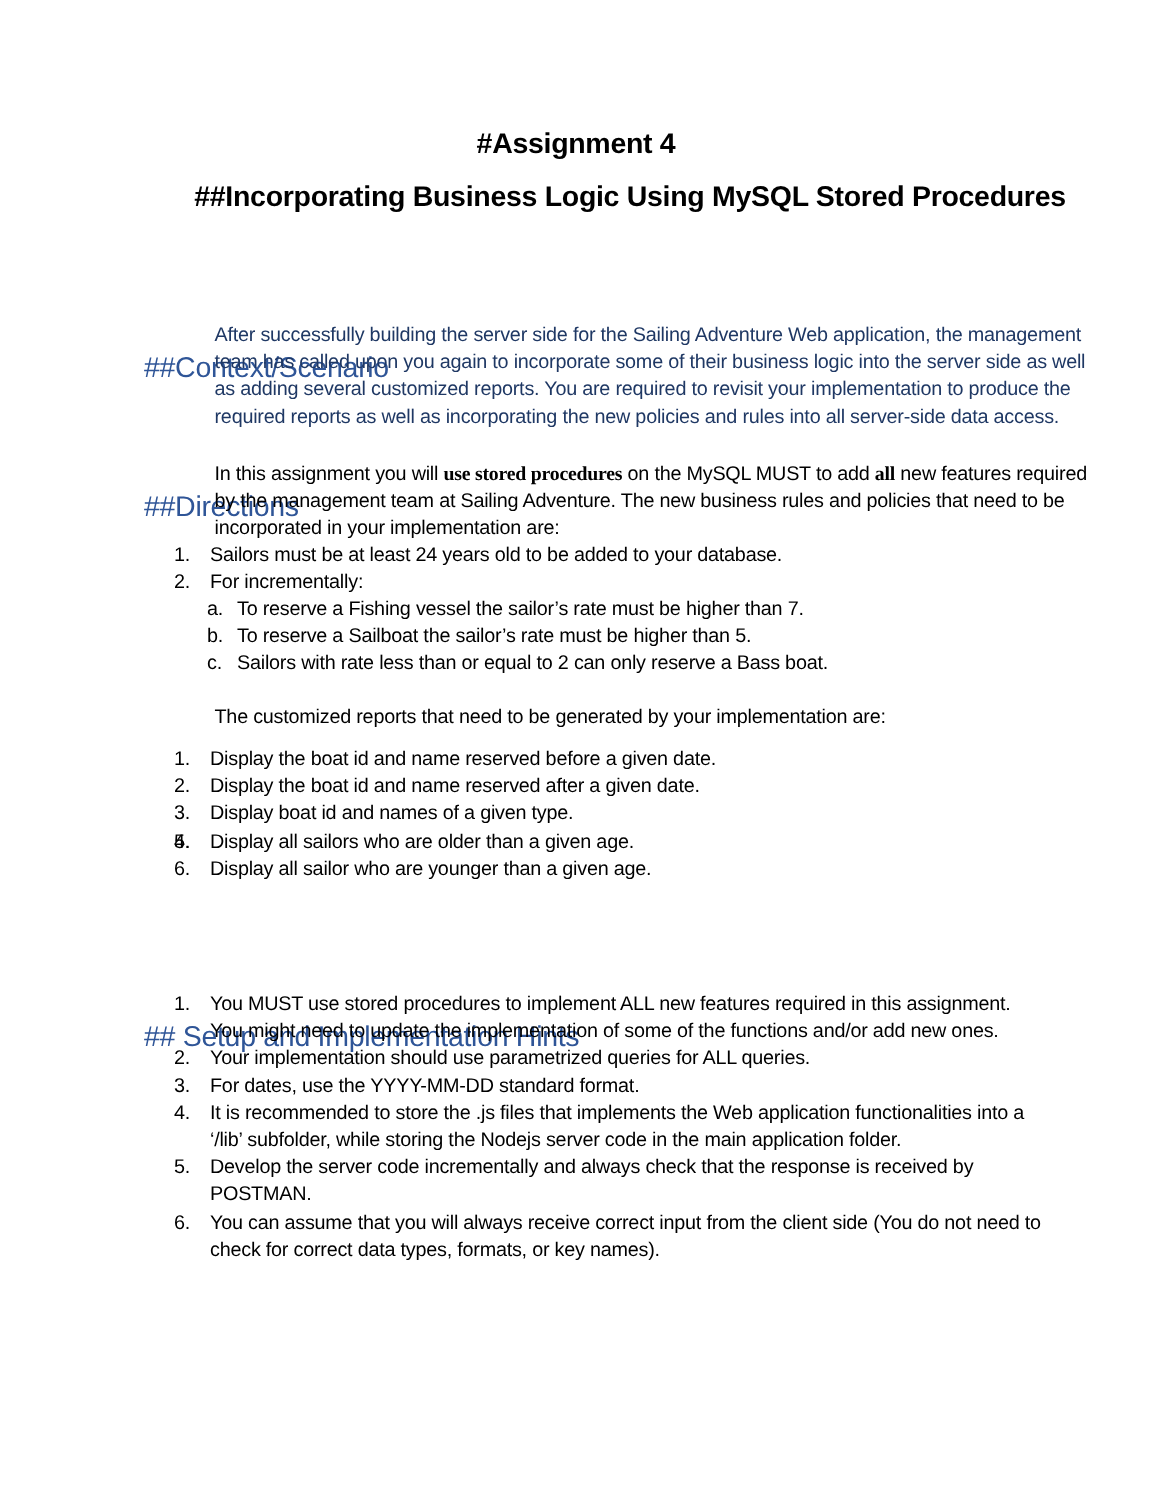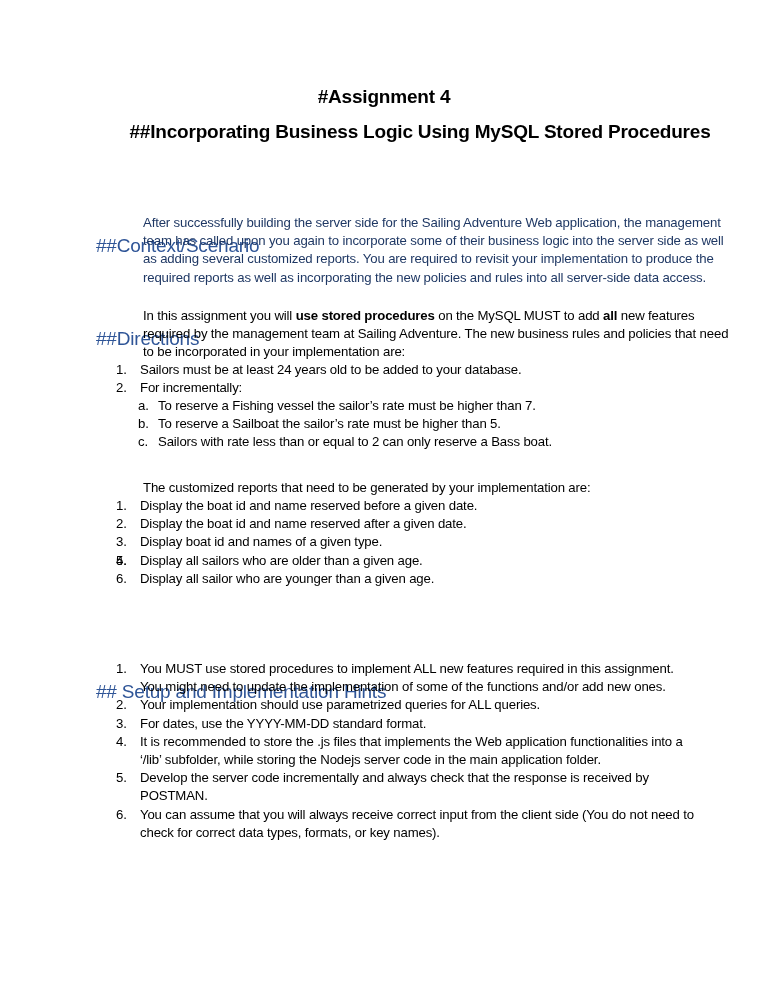--- a/index.html
+++ b/index.html
@@ -15,21 +15,21 @@
   .para { position:absolute; left:96px; width:590px; font-size:13.2px;
           line-height:18.2px; letter-spacing:-0.15px;margin-left:47px; }
   .ctx { color:#1F3864; }
   .list { position:absolute; left:96px; width:600px; font-size:13.2px;
           line-height:18.2px; margin:0; padding:0; list-style:none; letter-spacing:-0.15px; }
   .list li { position:relative; padding-left:44px; }
   .list li .num { position:absolute; left:20px; top:0; }
   .sub { margin:0; padding:0; list-style:none; }
   .sub li { padding-left:62px; }
   .sub li .num { left:42px; }
-  b { font-weight:bold; }
+  b { font-weight:bold;font-family:Liberation Serif, serif; }
 </style>
 </head>
 <body>
 
 <div class="page">
 
   <div class="title t1">#Assignment 4</div>
   <div class="title t2">##Incorporating Business Logic Using MySQL Stored Procedures</div>
 
   <div class="h2" style="top:190px;">##Context/Scenario</div>
@@ -41,21 +41,21 @@
   <ul class="list" style="top:361px;">
     <li><span class="num">1.</span><span>Sailors must be at least 24 years old to be added to your database.</span></li>
     <li><span class="num">2.</span><span>For incrementally:</span></li>
   </ul>
   <ul class="list sub" style="top:397px;">
     <li style="position:relative;padding-left:62px;"><span class="num" style="position:absolute;left:42px;">a.</span><span>To reserve a Fishing vessel the sailor’s rate must be higher than 7.</span></li>
     <li style="position:relative;padding-left:62px;"><span class="num" style="position:absolute;left:42px;">b.</span><span>To reserve a Sailboat the sailor’s rate must be higher than 5.</span></li>
     <li style="position:relative;padding-left:62px;"><span class="num" style="position:absolute;left:42px;">c.</span><span>Sailors with rate less than or equal to 2 can only reserve a Bass boat.</span></li>
   </ul>
 
-  <div class="para" style="top:479px;">The customized reports that need to be generated by your implementation are:</div>
+  <div class="para" style="top:469px;">The customized reports that need to be generated by your implementation are:</div>
   <ul class="list" style="top:497px;">
     <li><span class="num">1.</span><span>Display the boat id and name reserved before a given date.</span></li>
     <li><span class="num">2.</span><span>Display the boat id and name reserved after a given date.</span></li>
     <li><span class="num">3.</span><span>Display boat id and names of a given type.</span></li>
     <li><span class="num">4.</span></li>
     <li><span class="num">5.</span><span>Display all sailors who are older than a given age.</span></li>
     <li><span class="num">6.</span><span>Display all sailor who are younger than a given age.</span></li>
   </ul>
 
   <div class="h2" style="top:636px;">## Setup and Implementation Hints</div>

